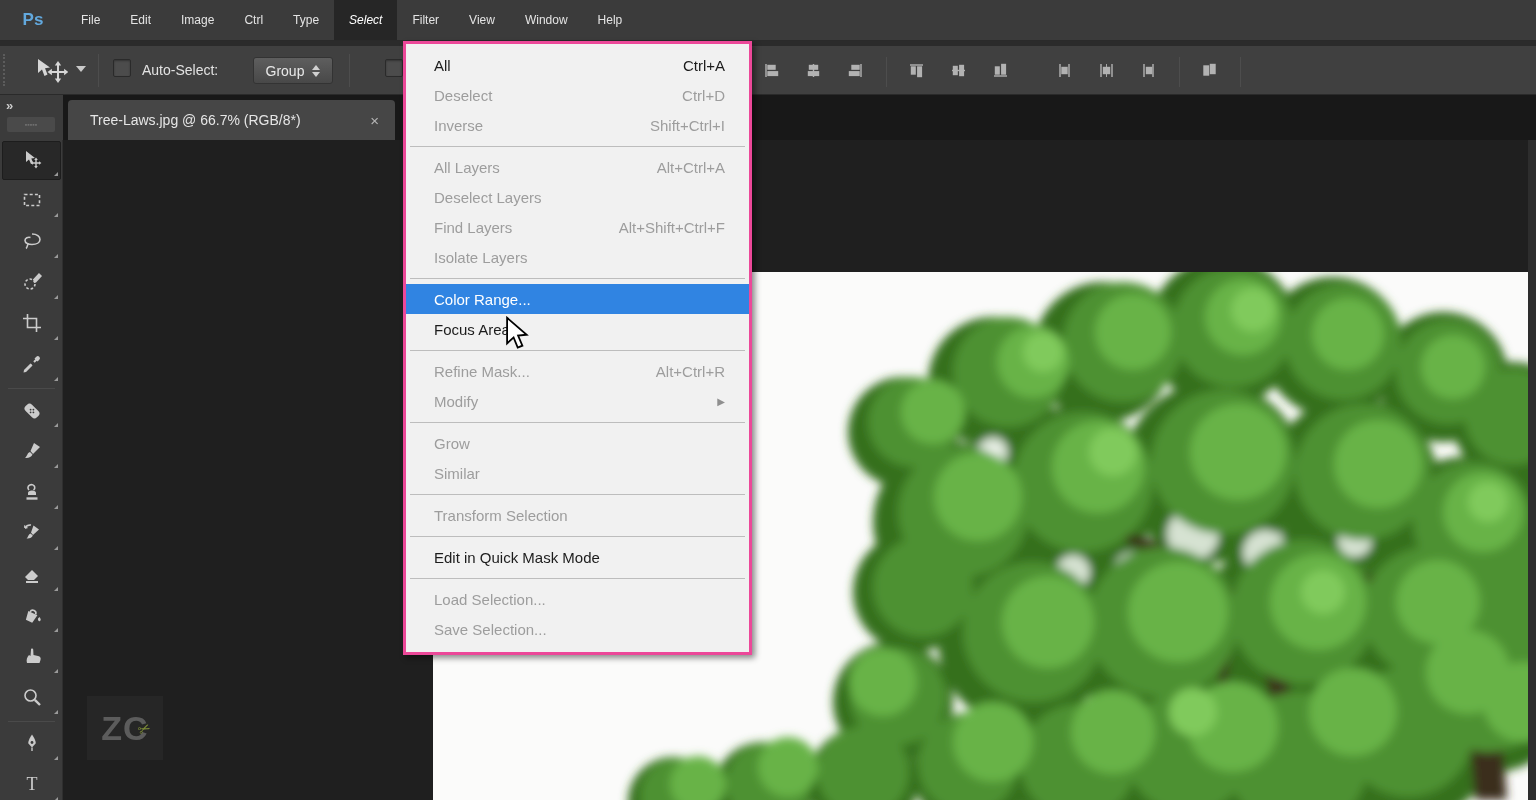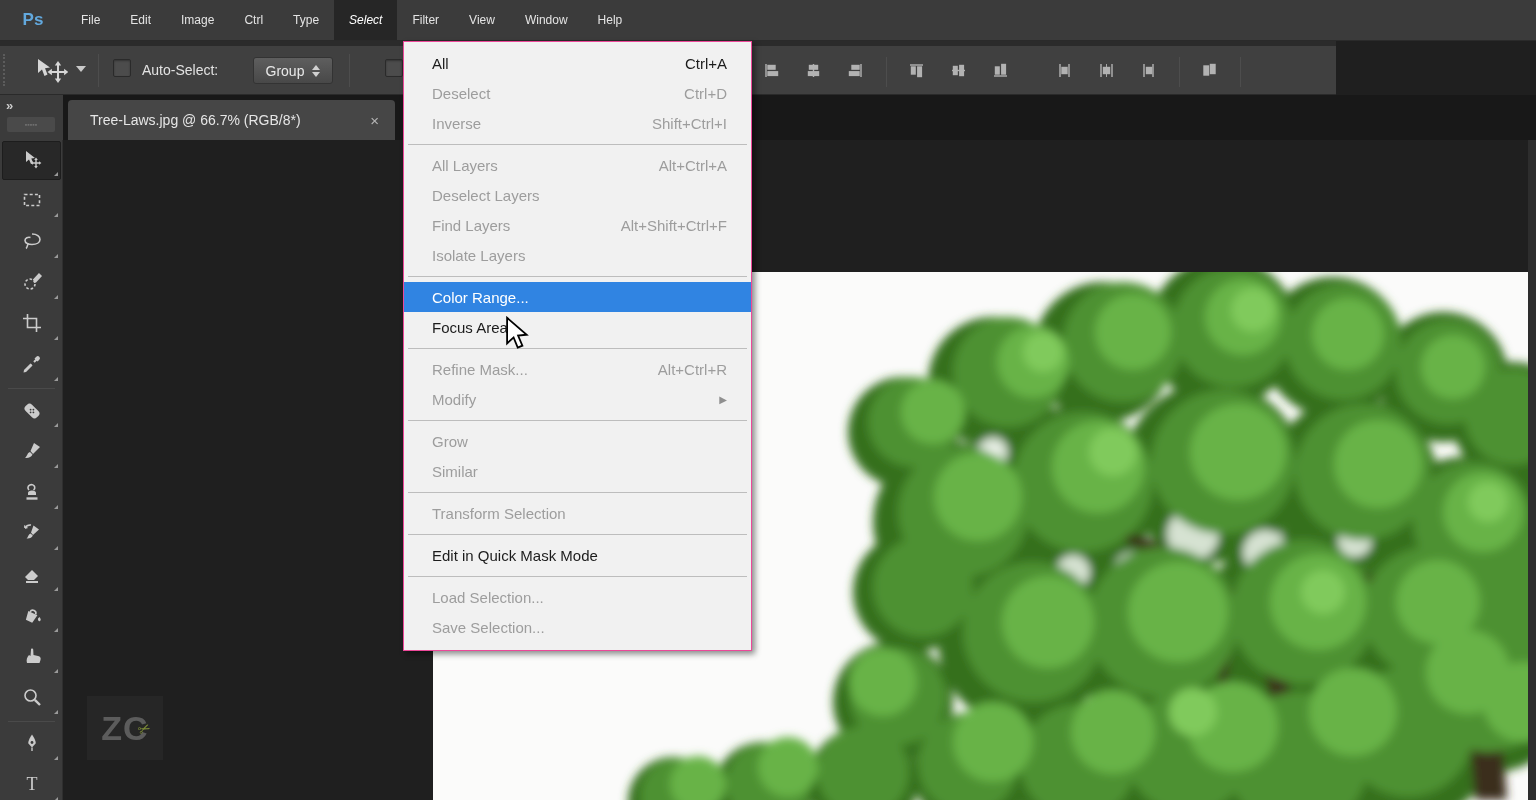--- a/index.html
+++ b/index.html
@@ -11,21 +11,21 @@
   .menubar { position:absolute; left:0; top:0; width:1536px; height:41px;
              background:#3b3b3b; display:flex; align-items:stretch; z-index:30;
              border-bottom:1px solid #2a2a2a; }
   .ps-logo { width:66px; display:flex; align-items:center; justify-content:center;
              color:#62a8dd; font-size:17px; font-weight:bold; }
   .mb-item { display:flex; align-items:center; padding:0 15px; color:#e4e4e4;
              font-size:12px; cursor:default; }
   .mb-item.active { background:#262626; color:#ffffff;font-style:italic; }
 
   
-  .optionsbar { position:absolute; left:0; top:41px; width:1336px; height:54px;
+  .optionsbar { position:absolute; left:0; top:41px; width:1536px; height:54px;
                 background:#404040; border-top:5px solid #2b2b2b;
                 border-bottom:1px solid #2a2a2a; z-index:10; }
   .ob-inner { position:relative; height:100%; }
   .ob-grip { position:absolute; left:3px; top:8px; width:8px; height:32px;
              border-left:2px dotted #5c5c5c; }
   .ob-toolpreset { position:absolute; left:34px; top:8px; width:52px; height:32px;
                    display:flex; align-items:center; }
   .ob-caret { position:absolute; left:76px; top:20px; width:0; height:0;
               border-left:5px solid transparent; border-right:5px solid transparent;
               border-top:6px solid #c9c9c9; }
@@ -88,21 +88,21 @@
                  background:#2d2d2d; z-index:3; }
   .watermark { position:absolute; left:87px; top:696px; width:76px; height:64px;
                background:#262626; display:flex; align-items:center; justify-content:center;
                z-index:4; }
   .watermark .zc { color:#5c5c5c; font-size:34px; font-weight:bold; letter-spacing:1px; }
   .watermark .scissors { position:absolute; right:12px; top:24px; color:#7d8c36;
                          font-size:15px; transform:rotate(-25deg); }
 
   
   .menu { position:absolute; left:403px; top:41px; width:349px; background:#f1f1f1;
-          border:1px solid #ec4899; box-shadow:3px 3px 6px rgba(0,0,0,.45);
+          border:3px solid #ec4899; box-shadow:3px 3px 6px rgba(0,0,0,.45);
           padding:6px 0 8px 0; z-index:40; }
   .menu-row { height:30px; display:flex; align-items:center; padding:0 24px 0 28px;
               font-size:15px; }
   .menu-row .label { flex:0 0 auto; }
   .menu-row .shortcut { margin-left:auto; }
   .menu-row.enabled { color:#1c1c1c; }
   .menu-row.disabled { color:#9d9d9d; }
   .menu-row.highlighted { background:#3084e2; color:#ffffff; }
   .menu-row .submenu-arrow { margin-left:auto; font-size:10px; color:#8f8f8f; }
   .menu-sep { height:12px; display:flex; align-items:center; padding:0 4px; }

